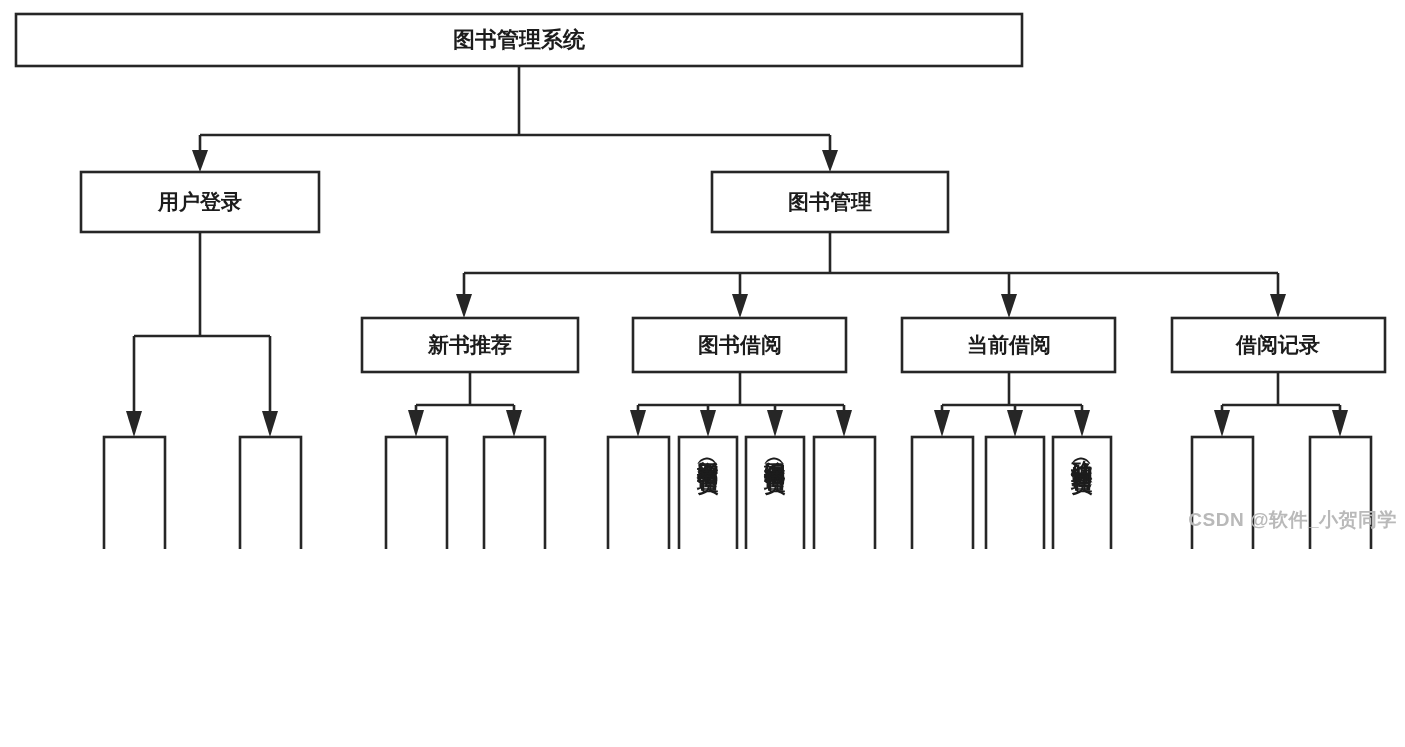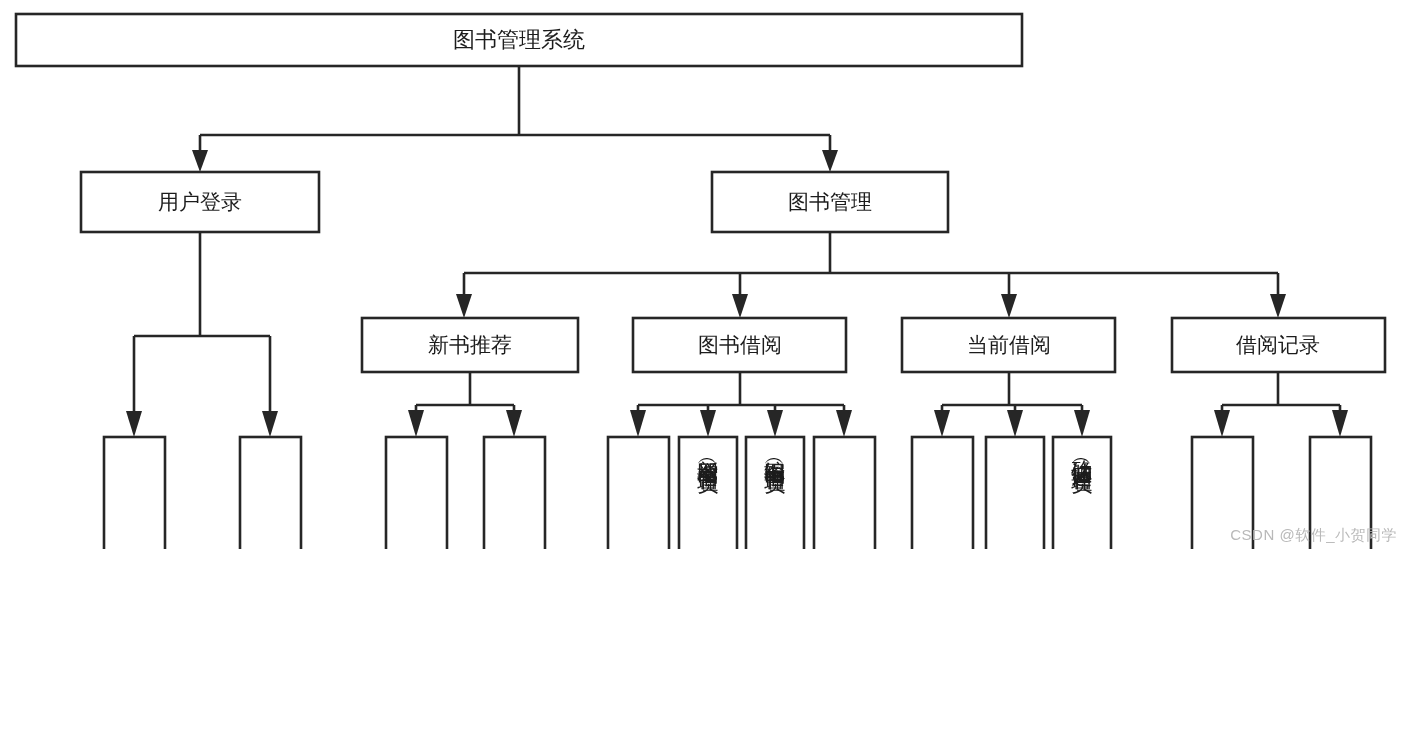--- a/index.html
+++ b/index.html
@@ -9,20 +9,21 @@
   }
   body {
     font-family: "Liberation Sans", "DejaVu Sans", sans-serif;
   }
   #diagram-root {
     position: relative;
     width: 1405px;
     height: 549px;
     background: #ffffff;
     overflow: hidden;
+    font-weight: bold;
   }
   svg.diagram-canvas {
     position: absolute;
     left: 0;
     top: 0;
     width: 1405px;
     height: 747px;
     display: block;
   }
   .node-box {
@@ -64,23 +65,23 @@
     font-size: 21px;
     line-height: 1.12;
     letter-spacing: 2px;
     color: #1c1c1c;
     white-space: nowrap;
     text-align: center;
   }
   .watermark {
     position: absolute;
     right: 8px;
-    bottom: 4px;
-    font-family: "Liberation Sans", "DejaVu Sans", sans-serif;
-    font-size: 15px;
+    bottom: 16px;
+    font-family: "Liberation Sans", "DejaVu Sans", sans-serif;
+    font-size: 19px;
     color: #b9b9b9;
     white-space: nowrap;
     letter-spacing: 0.5px;
     text-align: right;
   }
 </style>
 </head>
 <body>
 
 <div id="diagram-root">

